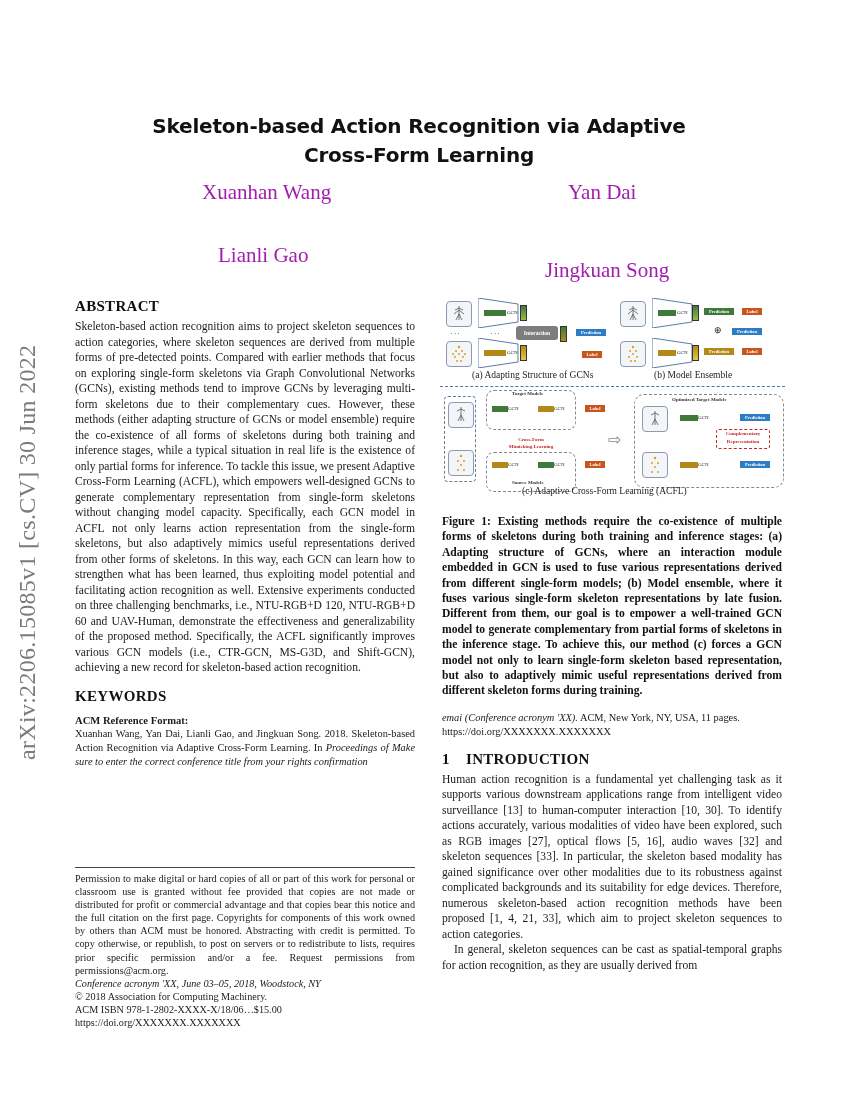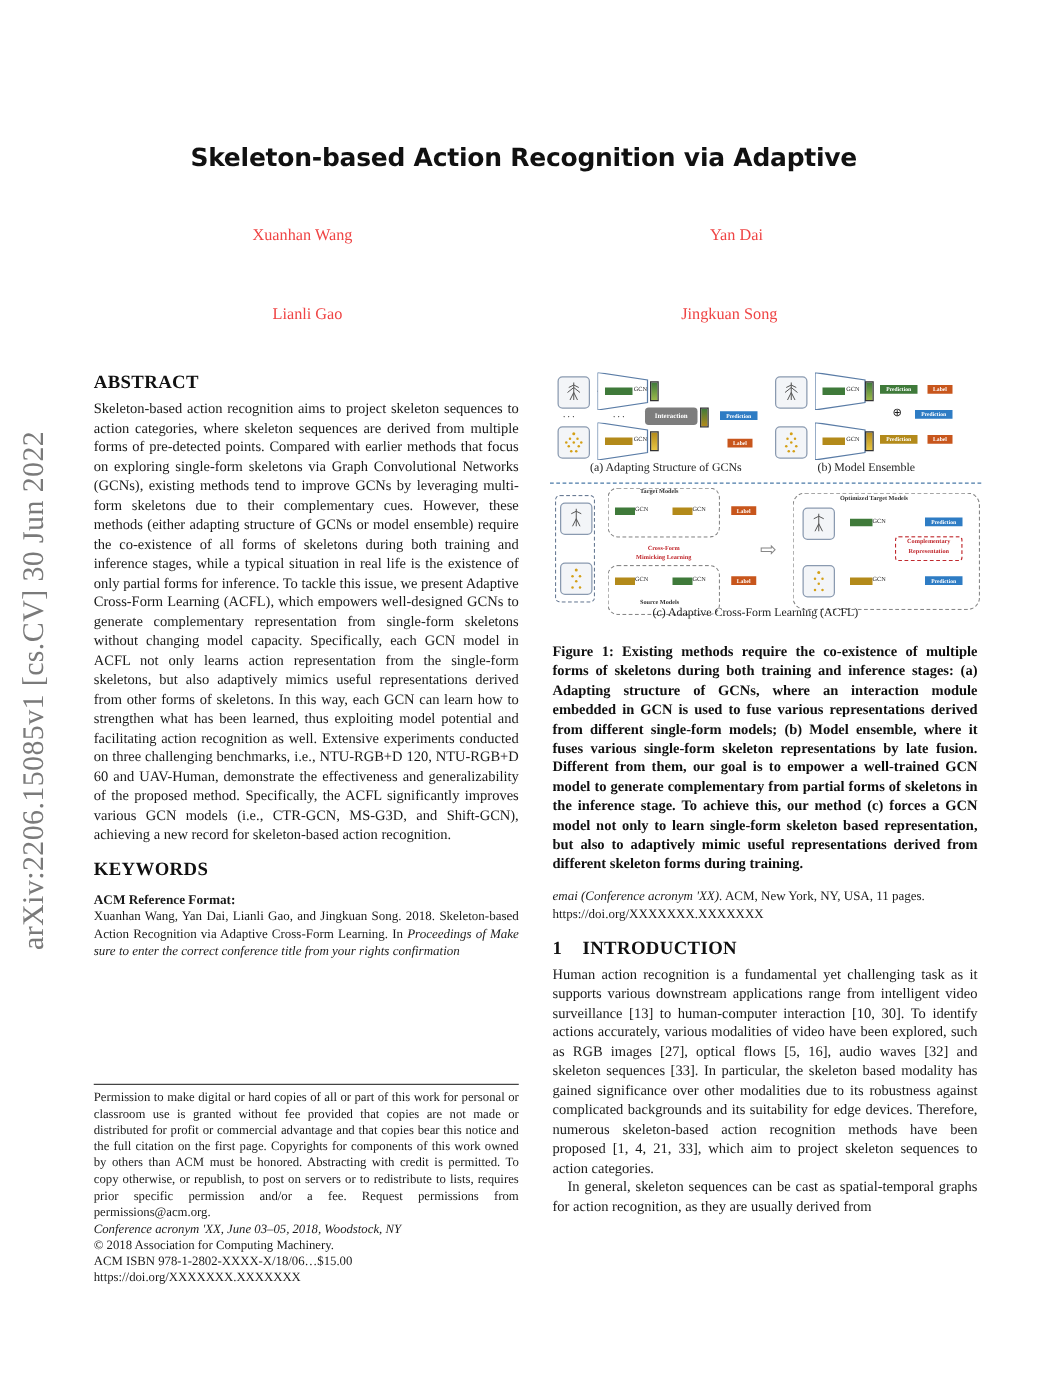--- a/index.html
+++ b/index.html
@@ -1,21 +1,21 @@
 <!DOCTYPE html>
 <html><head>
 <meta charset="utf-8">
 <style>
   html, body { margin:0; padding:0; background:#ffffff; }
   body { width:850px; height:1100px; position:relative; overflow:hidden; color:#1a1a1a;
          font-family:"Liberation Serif", "DejaVu Serif", serif; }
   .title { position:absolute; left:0; width:838px; top:112px; text-align:center;
            font-family:"DejaVu Sans", "Liberation Sans", sans-serif; font-weight:bold;
            font-size:20px; line-height:29px; letter-spacing:-0.2px; color:#111; }
-  .author { position:absolute; font-size:13px; color:#ef4444; }
+  .author { position:absolute; font-size:21px; color:#a21caf; }
   .arxiv { position:absolute; left:14px; top:760px; transform-origin:0 0; transform:rotate(-90deg);
            font-size:24px; color:#7a7a7a; white-space:nowrap; letter-spacing:0.3px; width:480px; }
   .col { position:absolute; width:340px; }
   .h1 { font-weight:bold; font-size:15px; letter-spacing:0.3px; margin:0 0 4px 0; color:#111; }
   .body { font-size:11.6px; line-height:15.5px; text-align:justify; hyphens:auto; color:#1a1a1a; }
   .small { font-size:10.2px; line-height:13.1px; }
   .smallbold { font-weight:bold; font-size:10.6px; margin-bottom:1px; }
   .italic { font-style:italic; }
   .rule { border-top:1px solid #444; width:340px; margin:0 0 4px 0; }
   .caption { font-weight:bold; font-size:11.6px; line-height:15.4px; text-align:justify; color:#111; }
@@ -30,26 +30,27 @@
   .box { position:absolute; color:#fff; font-size:4.5px; text-align:center; font-weight:bold; }
   .gcnlbl { position:absolute; font-size:5px; color:#222; }
   .dots { position:absolute; font-size:8px; color:#333; letter-spacing:1px; }
   .intro-num { display:inline-block; width:24px; }
 </style>
 </head>
 <body>
 
 <div class="title">
   <div>Skeleton-based Action Recognition via Adaptive</div>
+  <div>Cross-Form Learning</div>
 </div>
 
 <div class="author" style="left:202px; top:180px;">Xuanhan Wang</div>
 <div class="author" style="left:568px; top:180px;">Yan Dai</div>
 <div class="author" style="left:218px; top:243px;">Lianli Gao</div>
-<div class="author" style="left:545px; top:243px;">Jingkuan Song</div>
+<div class="author" style="left:545px; top:258px;">Jingkuan Song</div>
 
 <div class="arxiv">arXiv:2206.15085v1  [cs.CV]  30 Jun 2022</div>
 
 <div class="col" style="left:75px; top:298px;">
   <div class="h1">ABSTRACT</div>
   <div class="body">Skeleton-based action recognition aims to project skeleton sequences to action categories, where skeleton sequences are derived from multiple forms of pre-detected points. Compared with earlier methods that focus on exploring single-form skeletons via Graph Convolutional Networks (GCNs), existing methods tend to improve GCNs by leveraging multi-form skeletons due to their complementary cues. However, these methods (either adapting structure of GCNs or model ensemble) require the co-existence of all forms of skeletons during both training and inference stages, while a typical situation in real life is the existence of only partial forms for inference. To tackle this issue, we present Adaptive Cross-Form Learning (ACFL), which empowers well-designed GCNs to generate complementary representation from single-form skeletons without changing model capacity. Specifically, each GCN model in ACFL not only learns action representation from the single-form skeletons, but also adaptively mimics useful representations derived from other forms of skeletons. In this way, each GCN can learn how to strengthen what has been learned, thus exploiting model potential and facilitating action recognition as well. Extensive experiments conducted on three challenging benchmarks, i.e., NTU-RGB+D 120, NTU-RGB+D 60 and UAV-Human, demonstrate the effectiveness and generalizability of the proposed method. Specifically, the ACFL significantly improves various GCN models (i.e., CTR-GCN, MS-G3D, and Shift-GCN), achieving a new record for skeleton-based action recognition.</div>
 
   <div class="h1" style="margin-top:12px;">KEYWORDS</div>
 
   <div class="smallbold" style="margin-top:10px;">ACM Reference Format:</div>

